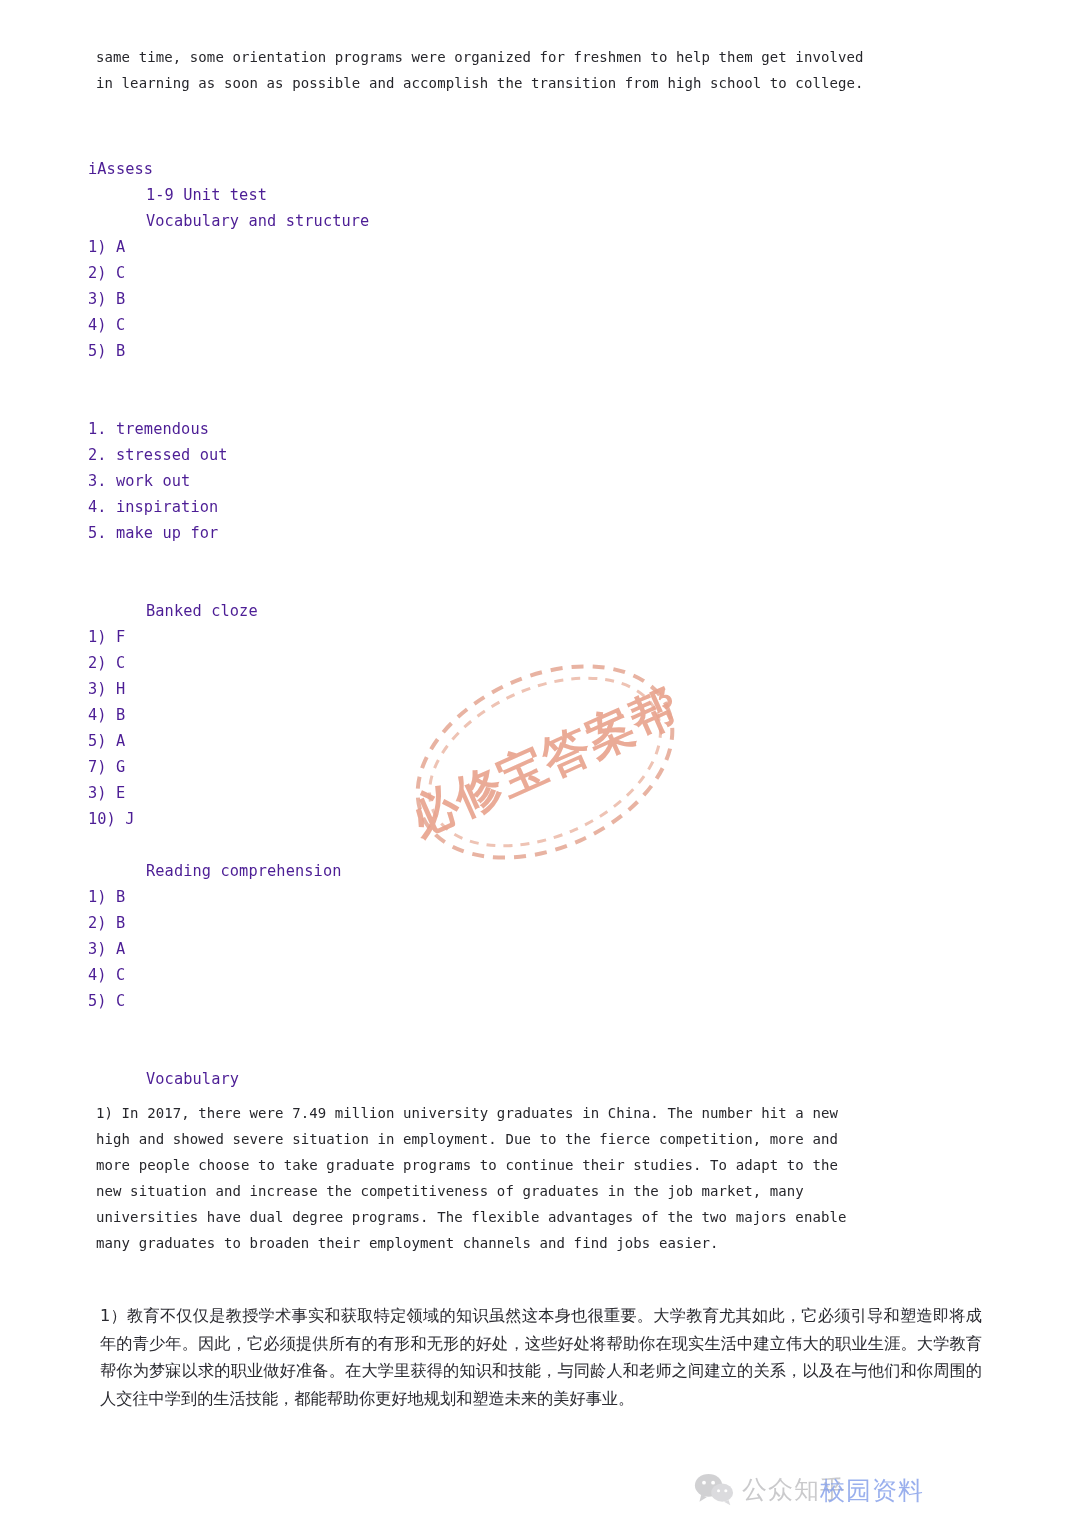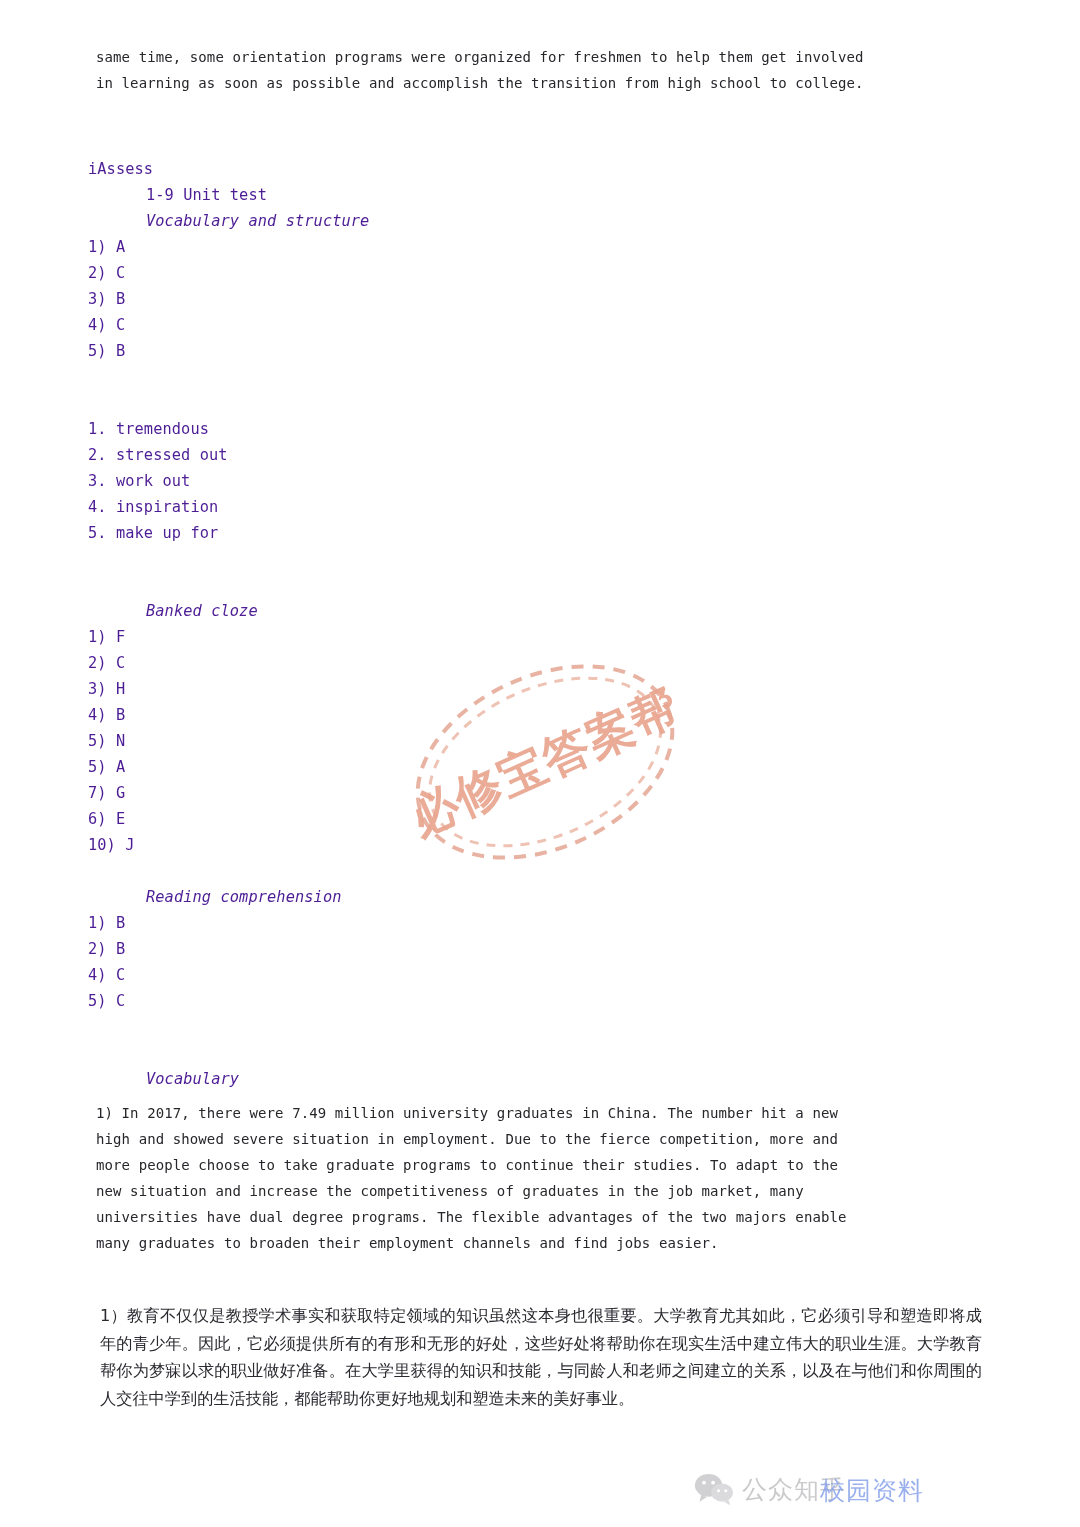--- a/index.html
+++ b/index.html
@@ -32,21 +32,21 @@
   }
   .line {
     font-size: 15.3px;
     line-height: 26px;
     color: #4c1d95;
     letter-spacing: 0.1px;
     white-space: pre;
     margin: 0;
   }
   .indent1 { padding-left: 58px; }
-  .indent2 { padding-left: 58px; font-style: italic; }
+  .indent2 { padding-left: 58px; }
   .gap-lg { height: 52px; }
   .gap-md { height: 26px; }
 
   .cn {
     font-family: "DejaVu Sans", "Liberation Sans", sans-serif;
     font-size: 16.2px;
     line-height: 27.5px;
     color: #2a2a30;
     margin: 12px;
     text-align: justify;
@@ -143,31 +143,31 @@
     <p class="line">4. inspiration</p>
     <p class="line">5. make up for</p>
 
     <div class="gap-lg"></div>
 
     <p class="line indent2">Banked cloze</p>
     <p class="line">1) F</p>
     <p class="line">2) C</p>
     <p class="line">3) H</p>
     <p class="line">4) B</p>
-    <p class="line">5) N</p>
     <p class="line">5) A</p>
     <p class="line">7) G</p>
-    <p class="line">6) E</p>
+    <p class="line">3) E</p>
     <p class="line">10) J</p>
 
     <div class="gap-md"></div>
 
     <p class="line indent2">Reading comprehension</p>
     <p class="line">1) B</p>
     <p class="line">2) B</p>
+    <p class="line">3) A</p>
     <p class="line">4) C</p>
     <p class="line">5) C</p>
 
     <div class="gap-lg"></div>
 
     <p class="line indent2">Vocabulary</p>
     <p class="para">1) In 2017, there were 7.49 million university graduates in China. The number hit a new
 high and showed severe situation in employment. Due to the fierce competition, more and
 more people choose to take graduate programs to continue their studies. To adapt to the
 new situation and increase the competitiveness of graduates in the job market, many

